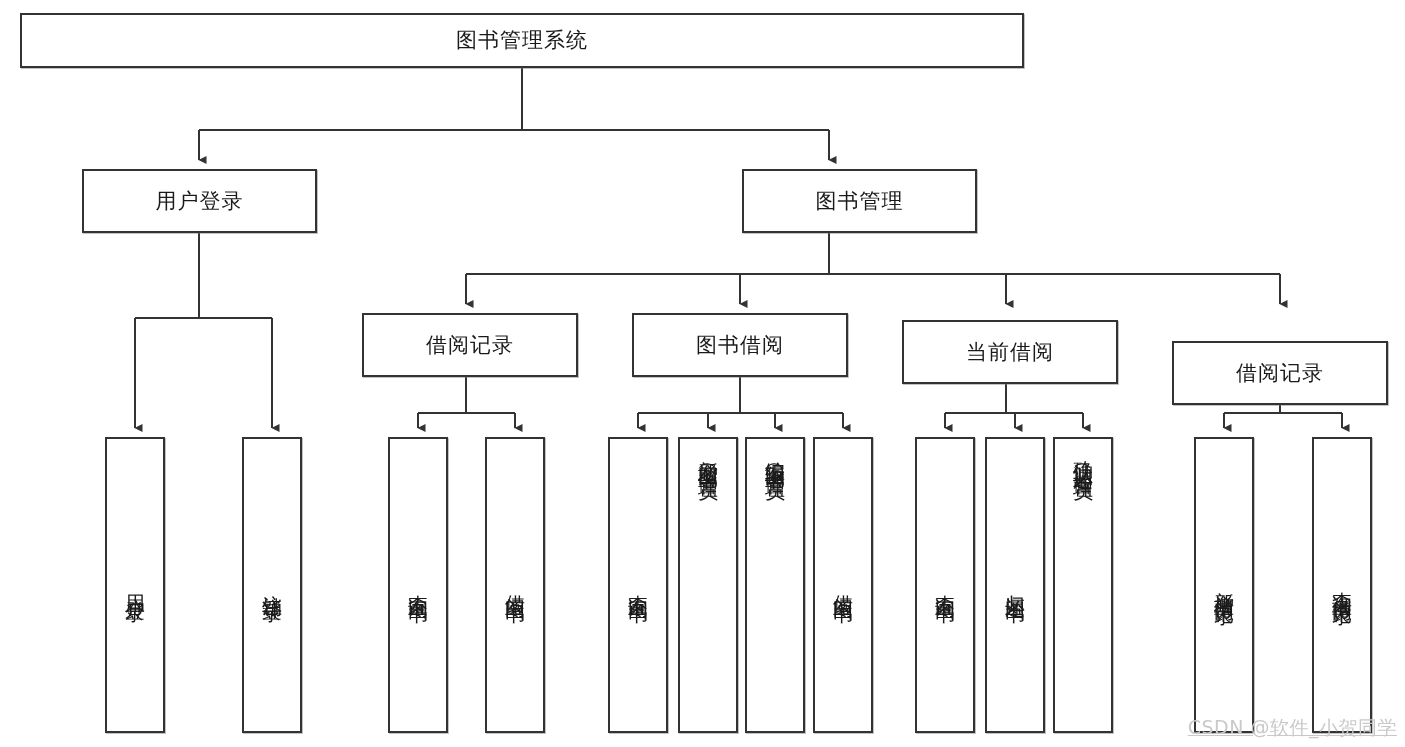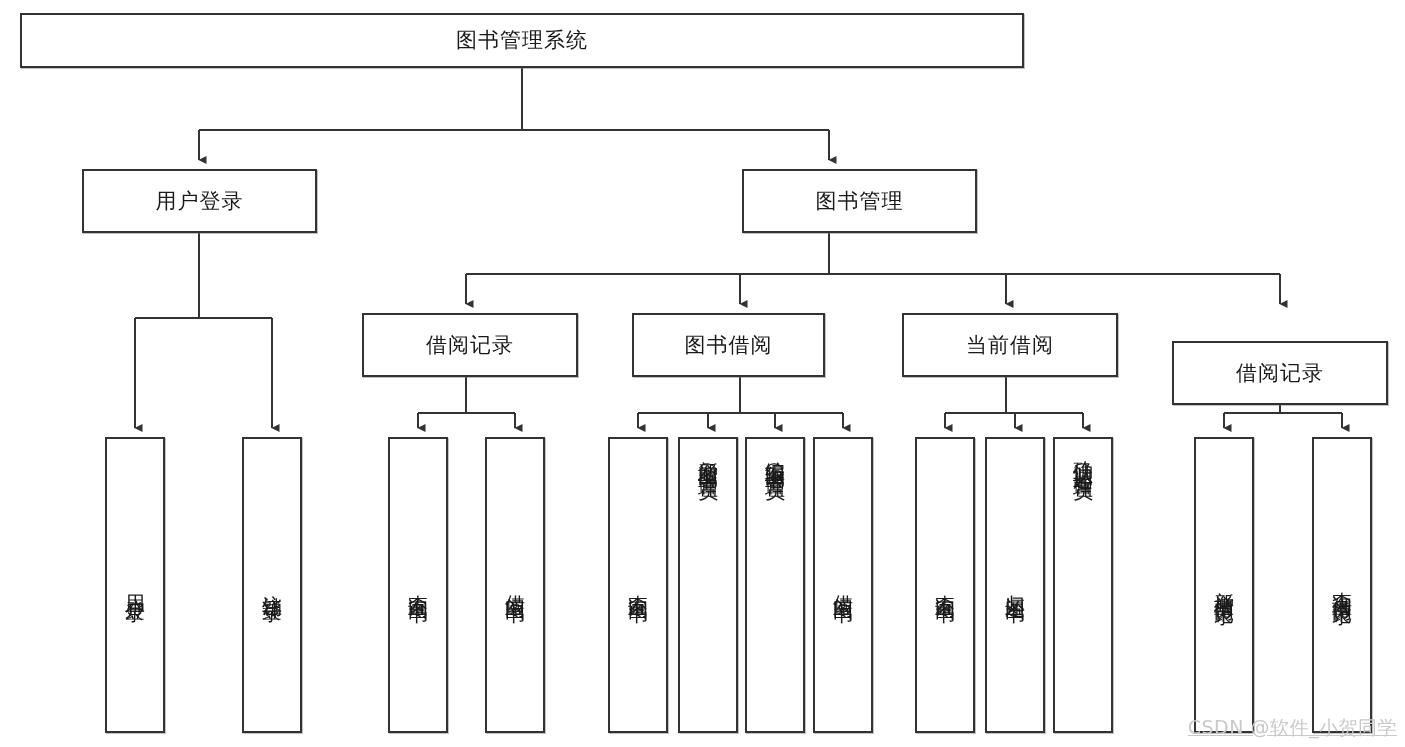--- a/index.html
+++ b/index.html
@@ -126,24 +126,24 @@
   <div class="node-box" style="left:82px;top:169px;width:235px;height:64px;">
     <span class="node-label">用户登录</span>
   </div>
   <div class="node-box" style="left:712px;top:169px;width:235px;height:64px;margin-left:30px;">
     <span class="node-label">图书管理</span>
   </div>
 
   <div class="node-box" style="left:362px;top:313px;width:216px;height:64px;">
     <span class="node-label">借阅记录</span>
   </div>
-  <div class="node-box" style="left:632px;top:313px;width:193px;height:64px;">
+  <div class="node-box" style="left:632px;top:313px;width:216px;height:64px;">
     <span class="node-label">图书借阅</span>
   </div>
-  <div class="node-box" style="left:902px;top:313px;width:216px;height:64px;">
+  <div class="node-box" style="left:902px;top:320px;width:216px;height:64px;">
     <span class="node-label">当前借阅</span>
   </div>
   <div class="node-box" style="left:1172px;top:313px;width:216px;height:64px;margin-top:28px;">
     <span class="node-label">借阅记录</span>
   </div>
 
   <div class="node-box vertical leaf centered" style="left:105px;top:437px;width:60px;height:296px;">
     <span class="node-label">用户登录</span>
   </div>
   <div class="node-box vertical leaf centered" style="left:242px;top:437px;width:60px;height:296px;">

